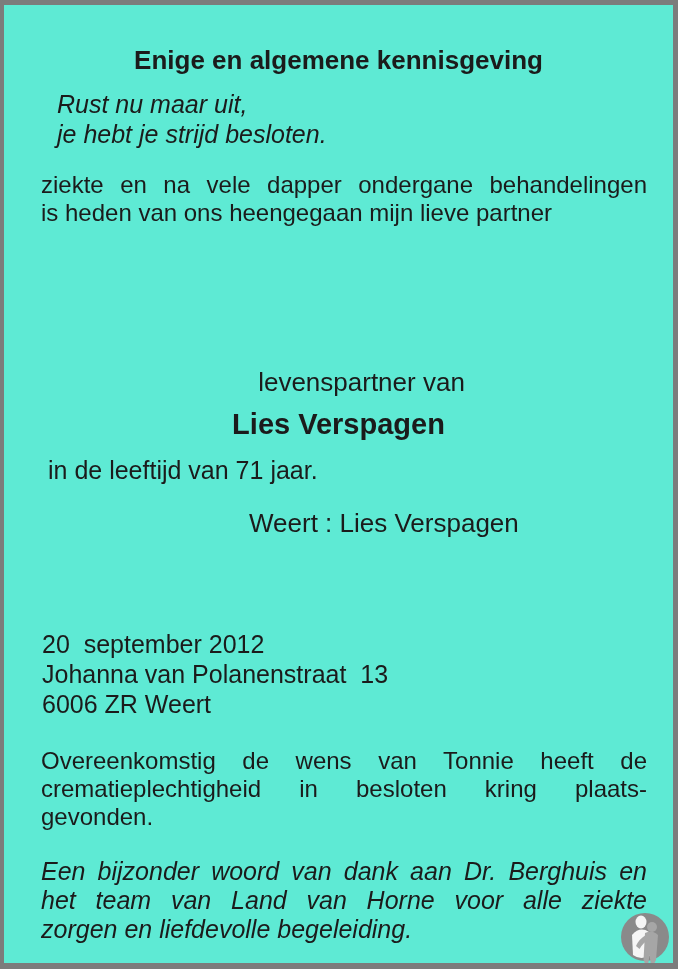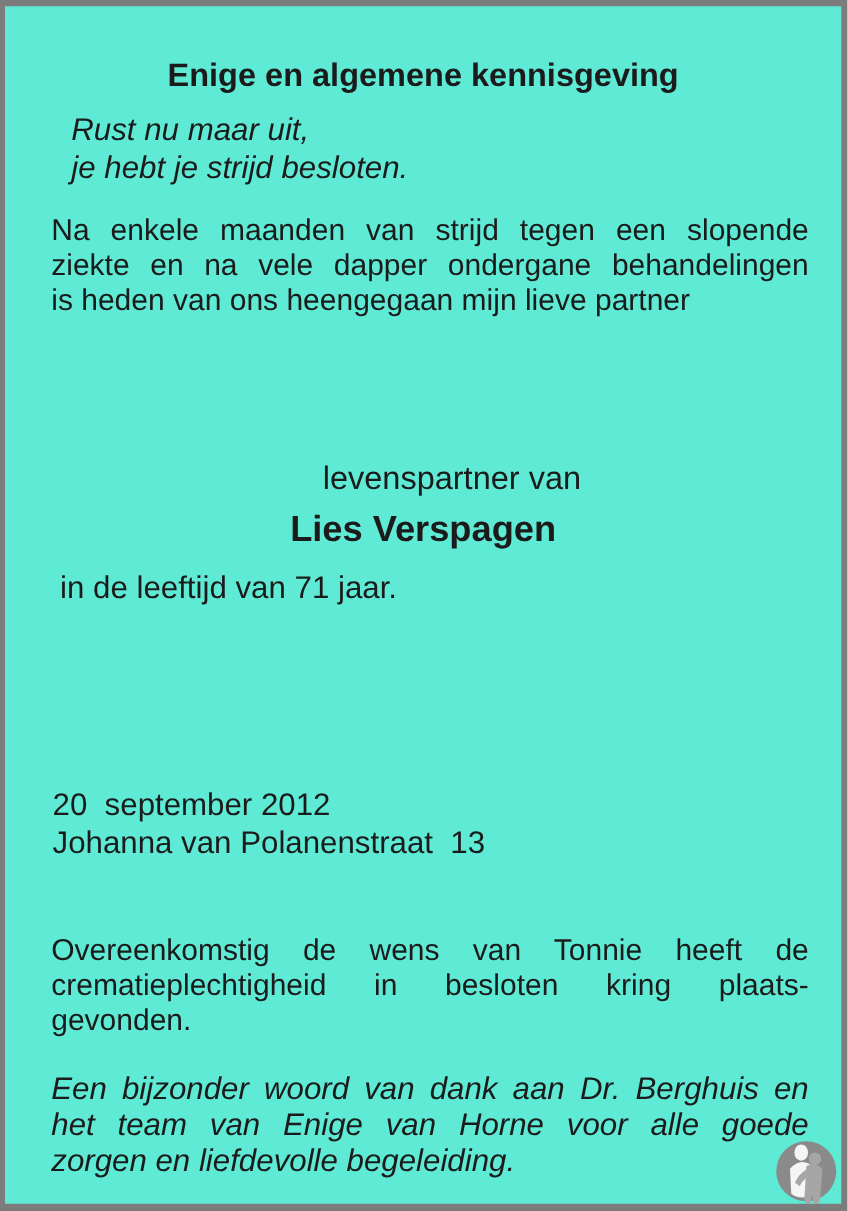--- a/index.html
+++ b/index.html
@@ -113,48 +113,49 @@
 <div class="page">
 
   <div class="abs centered heading">Enige en algemene kennisgeving</div>
 
   <div class="abs verse">
     <div class="vline">Rust nu maar uit,</div>
     <div class="vline">je hebt je strijd besloten.</div>
   </div>
 
   <div class="abs para intro">
-    <div class="pline">Na enkele maanden van strijd tegen een slopende</div>
     <div class="pline">ziekte en na vele dapper ondergane behandelingen</div>
     <div class="pline last">is heden van ons heengegaan mijn lieve partner</div>
   </div>
 
 
   <div class="abs centered relation">levenspartner van</div>
 
   <div class="abs centered partner-name">Lies Verspagen</div>
 
   <div class="abs age-line">in de leeftijd van 71 jaar.</div>
 
+  <div class="abs sig-city">Weert : Lies Verspagen</div>
 
 
   <div class="abs address">
     <div class="aline">20  september 2012</div>
     <div class="aline">Johanna van Polanenstraat  13</div>
+    <div class="aline">6006 ZR Weert</div>
   </div>
 
   <div class="abs para cremation">
     <div class="pline">Overeenkomstig de wens van Tonnie heeft de</div>
     <div class="pline">crematieplechtigheid in besloten kring plaats-</div>
     <div class="pline last">gevonden.</div>
   </div>
 
   <div class="abs para thanks">
     <div class="pline">Een bijzonder woord van dank aan Dr. Berghuis en</div>
-    <div class="pline">het team van Enige van Horne voor alle goede</div>
+    <div class="pline">het team van Land van Horne voor alle ziekte</div>
     <div class="pline last">zorgen en liefdevolle begeleiding.</div>
   </div>
 
   <div class="abs logo">
     <svg width="53" height="60" viewBox="0 0 53 60" xmlns="http://www.w3.org/2000/svg">
       <circle cx="25" cy="26" r="24" fill="#8a8a8a"></circle>
 
       <ellipse cx="21" cy="11" rx="5.5" ry="6.5" fill="#f5f5f5"></ellipse>
       <path d="M12 24 Q20 15 29 21 L31 44 Q21 50 13 44 Z" fill="#f5f5f5"></path>
 

